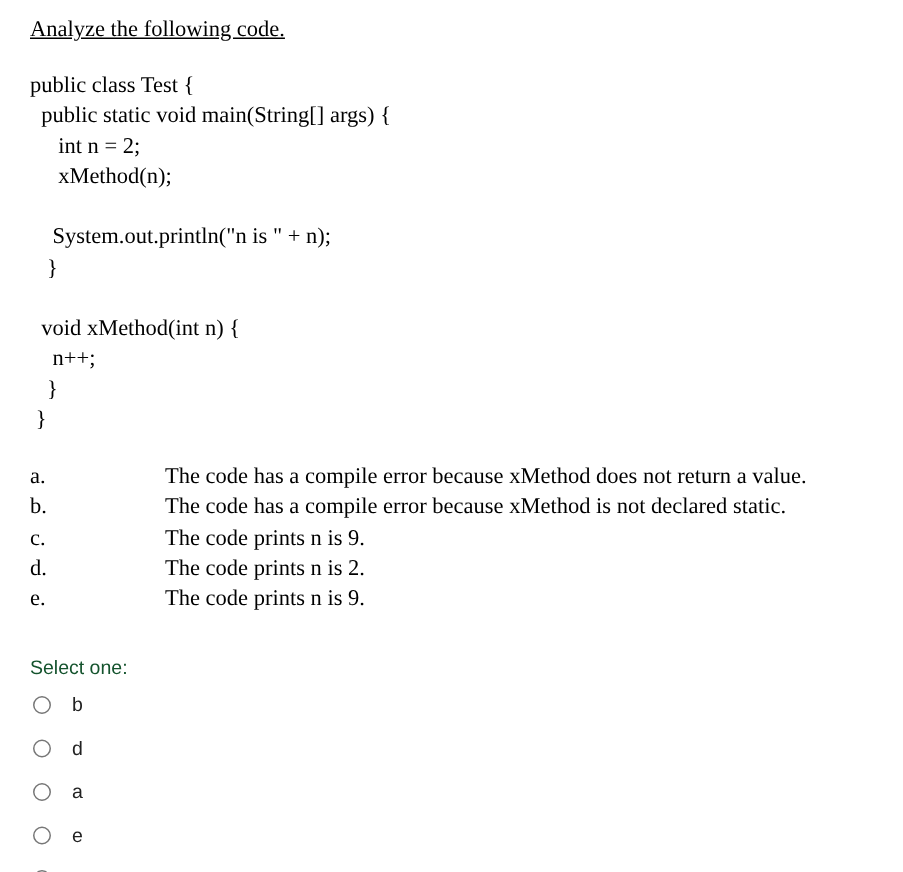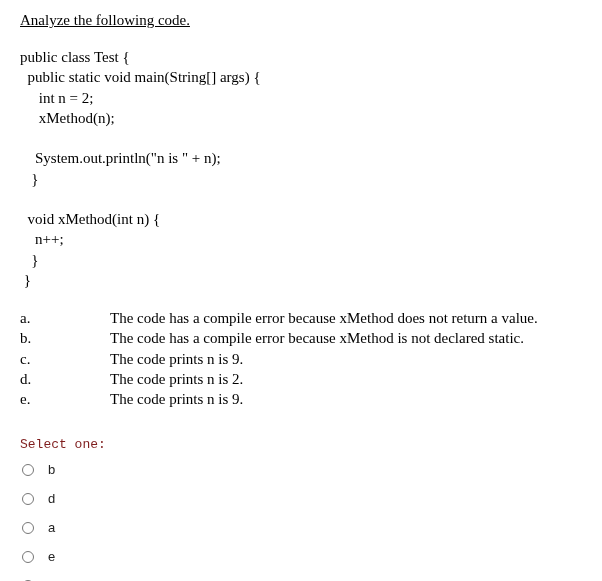--- a/index.html
+++ b/index.html
@@ -31,23 +31,23 @@
     }
     .options-table td {
       vertical-align: top;
       padding: 0;
       line-height: 1.35;
     }
     .options-table td.letter {
       width: 90px;
     }
     .select-one {
-      font-family: Liberation Mono, monospace;
+      font-family: Liberation Sans, sans-serif;
       font-size: 13px;
-      color: #7f1d1d;
+      color: #14532d;
       margin-bottom: 10px;
     }
     .radio-row {
       display: flex;
       align-items: center;
       font-family: Arial, Helvetica, sans-serif;
       font-size: 13px;
       color: #222;
       margin-bottom: 14px;
       padding-left: 2px;

